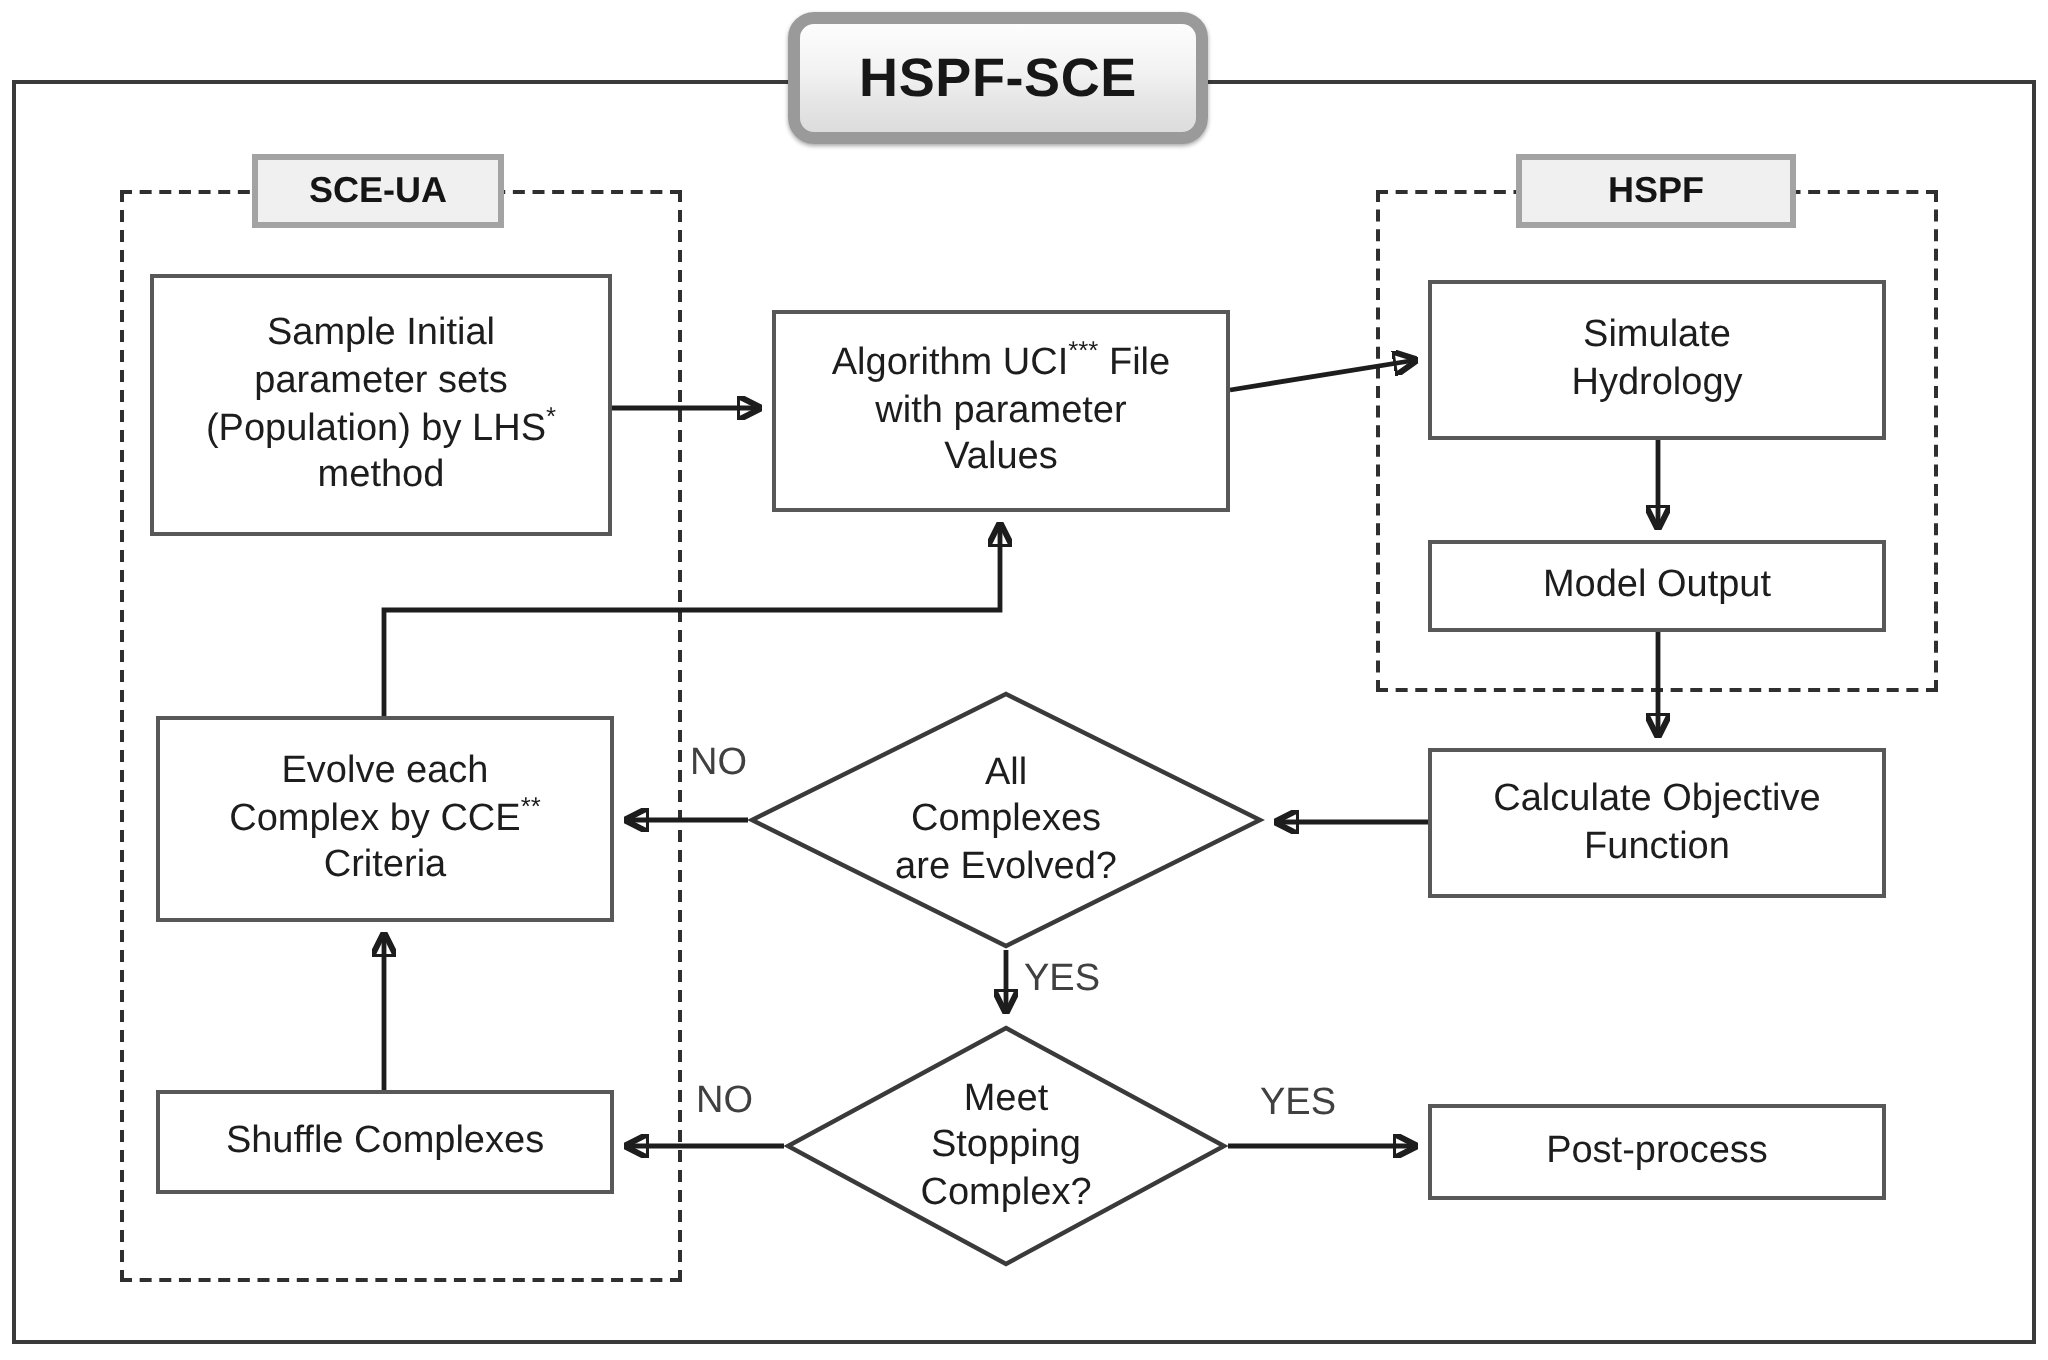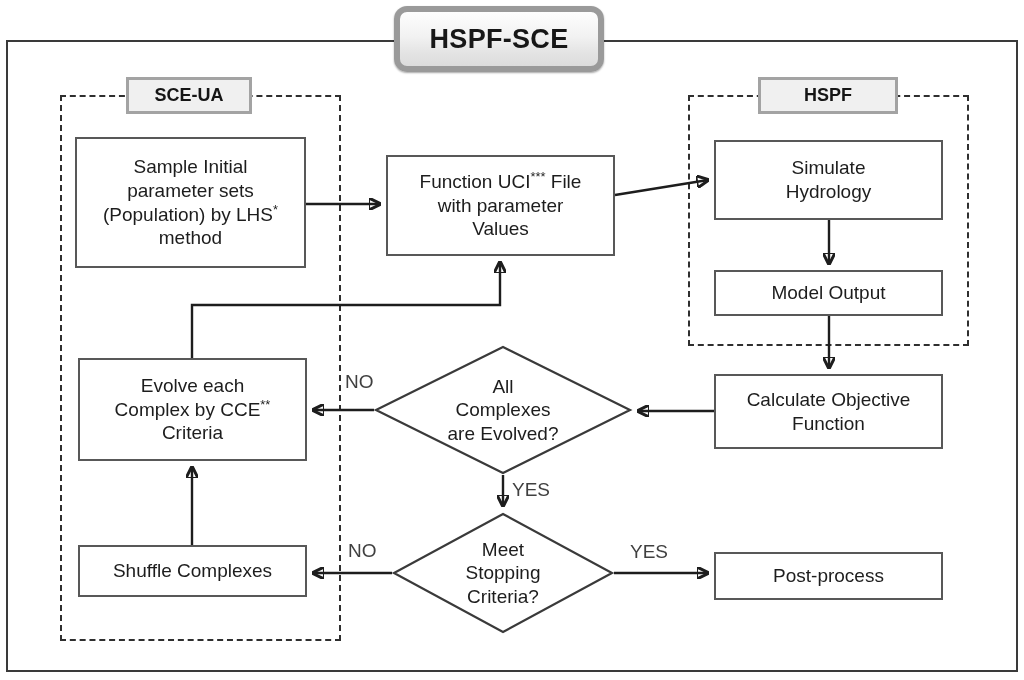--- a/index.html
+++ b/index.html
@@ -222,21 +222,21 @@
     <div class="txt">
       <span>Sample Initial</span><br>
       <span>parameter sets</span><br>
       <span>(Population) by LHS</span><sup>*</sup><br>
       <span>method</span>
     </div>
   </div>
 
   <div class="node-box" id="box-generate">
     <div class="txt">
-      <span>Function UCI</span><sup>***</sup><span> File</span><br>
+      <span>Algorithm UCI</span><sup>***</sup><span> File</span><br>
       <span>with parameter</span><br>
       <span>Values</span>
     </div>
   </div>
 
   <div class="node-box" id="box-simulate">
     <div class="txt">
       <span>Simulate</span><br>
       <span>Hydrology</span>
     </div>
@@ -289,21 +289,21 @@
   </div>
 
   <div class="diamond-wrap" id="dia-stopping">
     <svg width="222" height="122" viewBox="0 0 222 122">
       <polygon points="111,2 220,61 111,120 2,61" fill="#ffffff" stroke="#3a3a3a" stroke-width="2.2"></polygon>
     </svg>
     <div class="diamond-label">
       <div class="txt">
         <span>Meet</span><br>
         <span>Stopping</span><br>
-        <span>Criteria?</span>
+        <span>Complex?</span>
       </div>
     </div>
   </div>
 
   <div class="edge-label" id="lbl-no-evolved">NO</div>
   <div class="edge-label" id="lbl-yes-evolved">YES</div>
   <div class="edge-label" id="lbl-no-stopping">NO</div>
   <div class="edge-label" id="lbl-yes-stopping">YES</div>
 
 </div>

